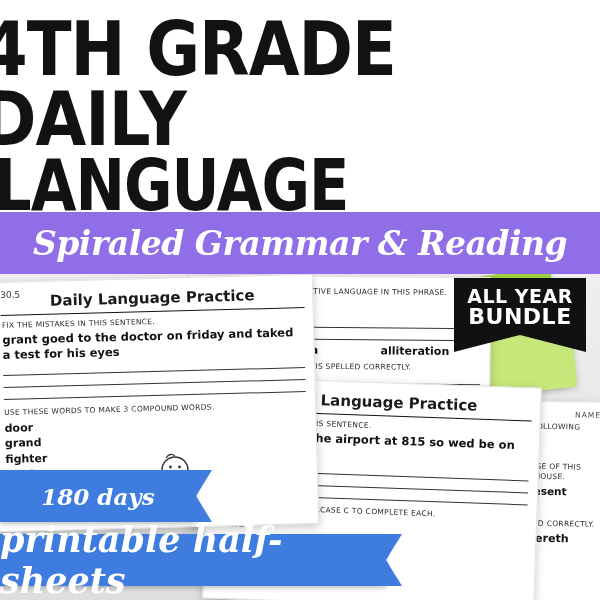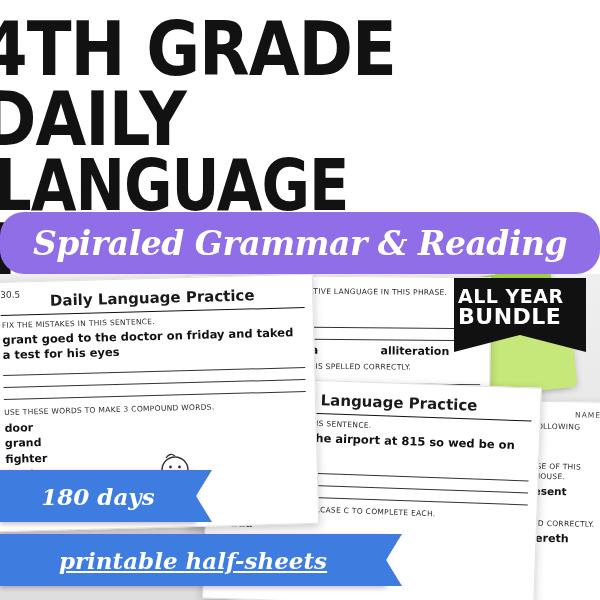--- a/index.html
+++ b/index.html
@@ -46,21 +46,20 @@
   .purple-banner {
     position: absolute;
     top: 212px;
     left: 0;
     width: 600px;
     height: 62px;
     background: #8f6ee8;
     display: flex;
     align-items: center;
     justify-content: center;
-    border-radius: 24px;
   }
   .purple-banner-text {
     color: #ffffff;
     font-family: "DejaVu Serif", serif;
     font-weight: bold;
     font-size: 33px;
     font-style: italic;
     letter-spacing: -0.5px;
     white-space: nowrap;
   }
@@ -236,21 +235,21 @@
   .bundle-badge {
     position: absolute;
     right: 14px;
     top: 278px;
     width: 132px;
     z-index: 20;
   }
   .bundle-body {
     background: #111111;
     color: #ffffff;
-    text-align: left;
+    text-align: center;
     padding: 9px 4px 6px 4px;
     font-family: "DejaVu Sans", sans-serif;
     font-weight: bold;
     font-size: 19px;
     line-height: 1.02;
     letter-spacing: 0.5px;
   }
   .bundle-line2 { font-size: 22px; }
   .bundle-notch {
     width: 0;
@@ -290,22 +289,21 @@
     border-top: 26px solid #3f7ce0;
     border-bottom: 26px solid #3f7ce0;
     border-right: 16px solid transparent;
     z-index: 25;
   }
   .ribbon-2 {
     left: 0;
     top: 534px;
     width: 386px;
     height: 52px;
-    font-size: 23px;
-    text-decoration: underline;
+    font-size: 35px;
   }
   .ribbon-2-tail {
     position: absolute;
     left: 386px;
     top: 534px;
     width: 0;
     height: 0;
     border-top: 26px solid #3f7ce0;
     border-bottom: 26px solid #3f7ce0;
     border-right: 16px solid transparent;

